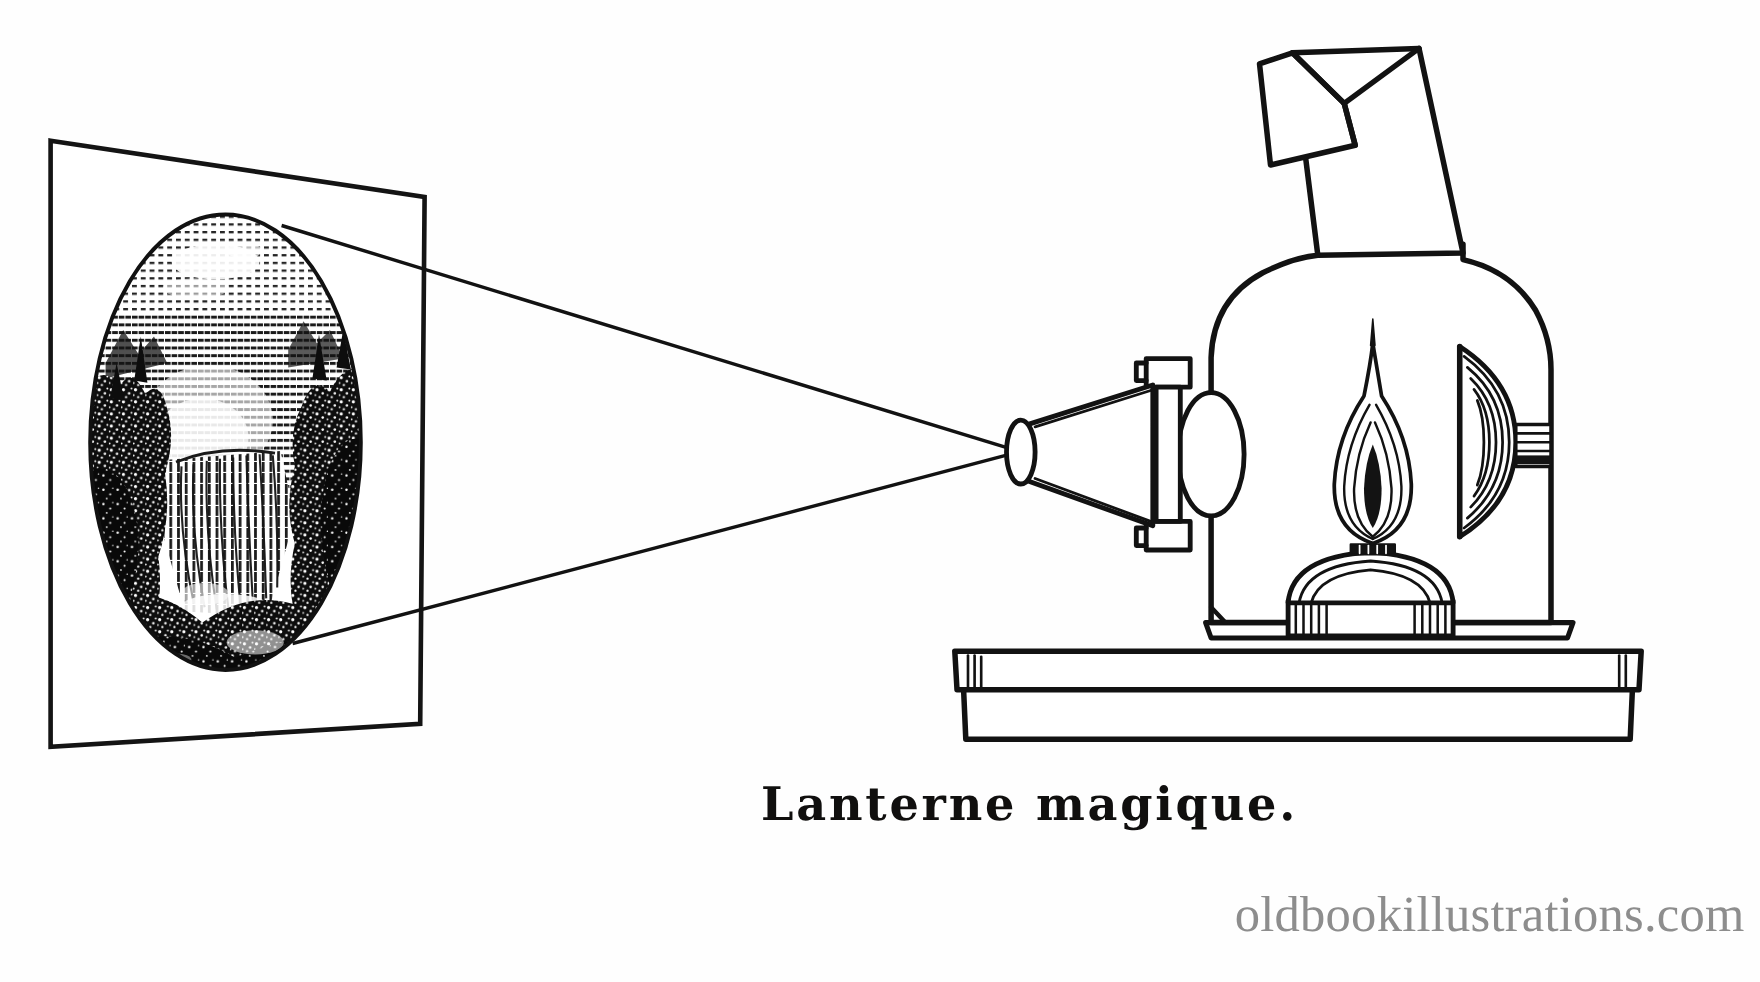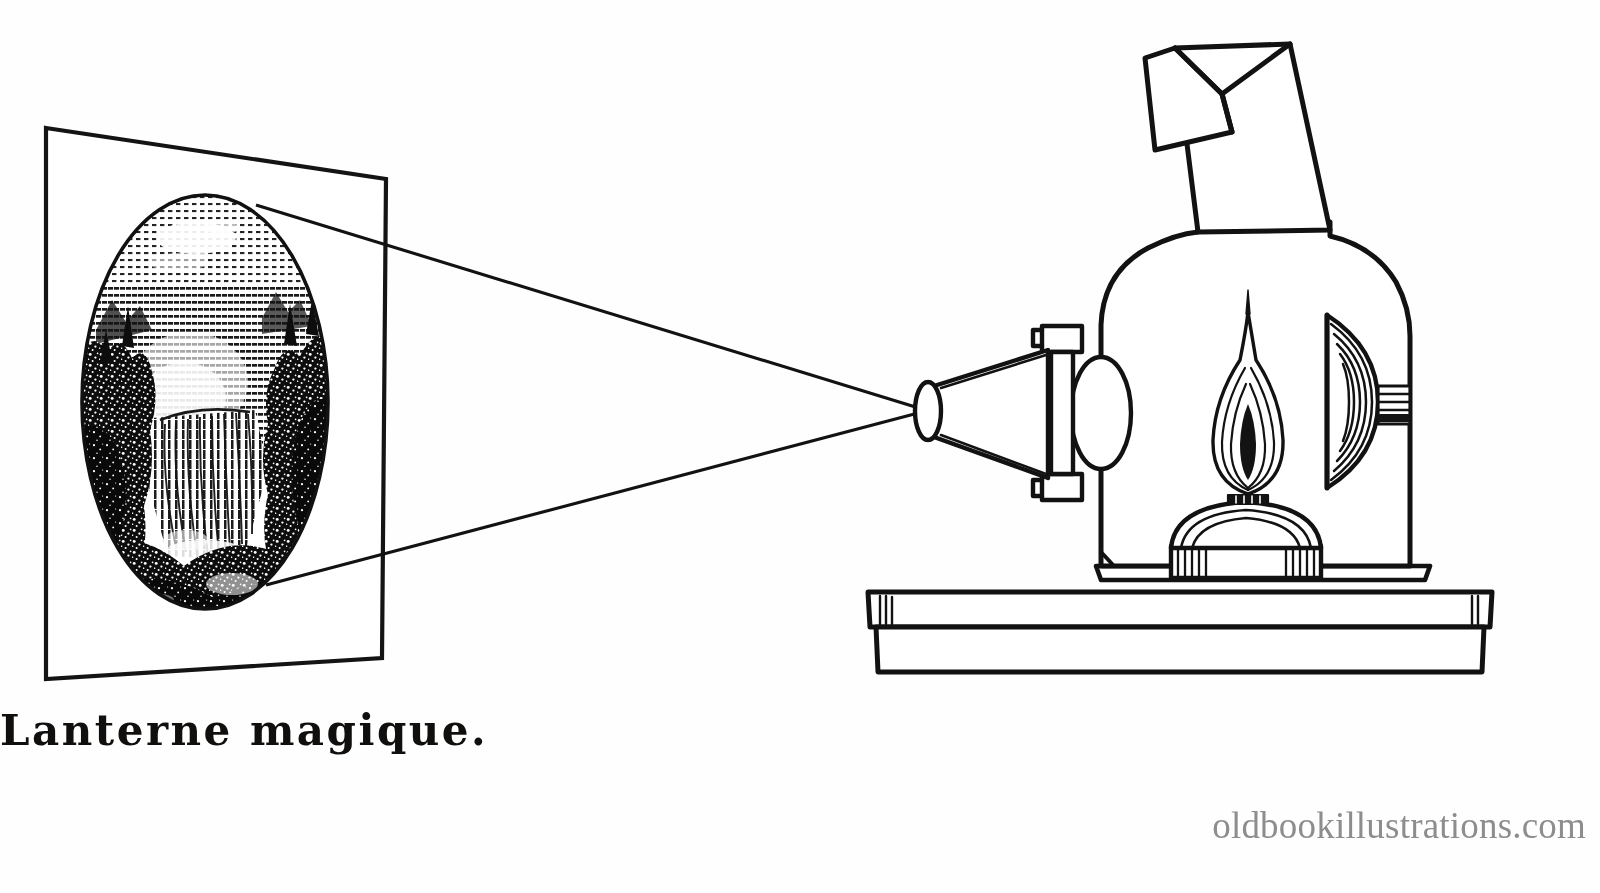--- a/index.html
+++ b/index.html
@@ -25,36 +25,36 @@
     left: 0;
     top: 0;
     width: 1600px;
     height: 893px;
   }
   .caption {
     position: absolute;
     left: 0;
     top: 706px;
     width: 1180px;
-    text-align: left;
+    text-align: right;
     font-family: "DejaVu Serif", serif;
     font-weight: bold;
     font-size: 42px;
     letter-spacing: 2.5px;
     color: #100f0e;
     white-space: nowrap;
   }
   .watermark {
     position: absolute;
     left: 0;
     top: 804px;
     width: 1586px;
     text-align: right;
     font-family: "Liberation Serif", serif;
-    font-size: 37px;
+    font-size: 46px;
     color: #8d8d8d;
     letter-spacing: 0.2px;
     white-space: nowrap;
   }
 </style>
 </head>
 <body>
 
 <div id="plate">
 

